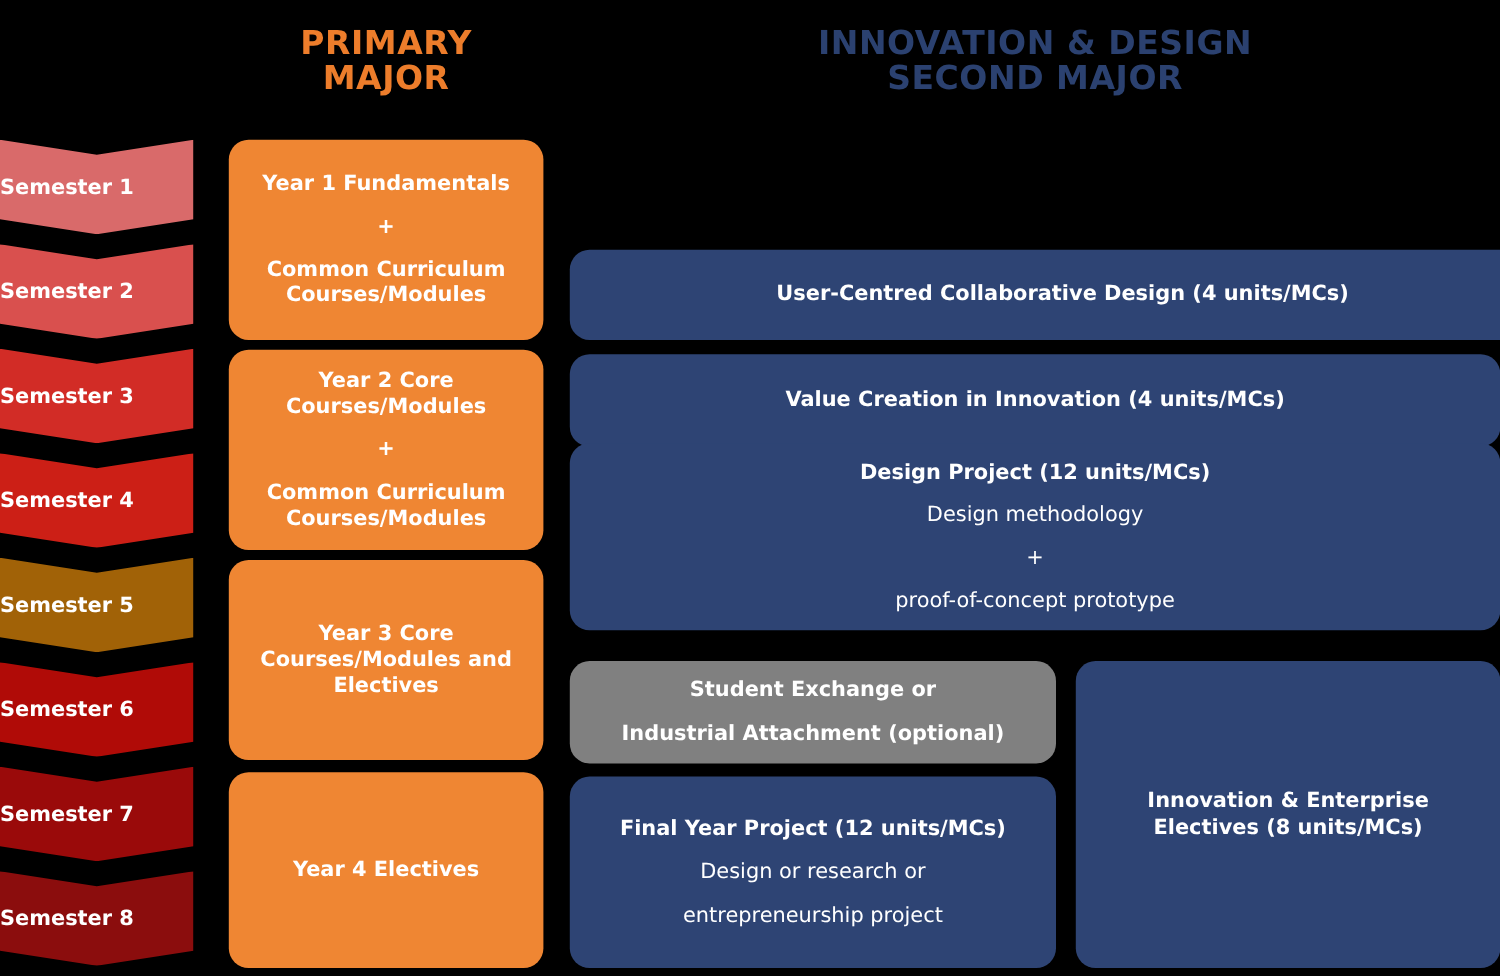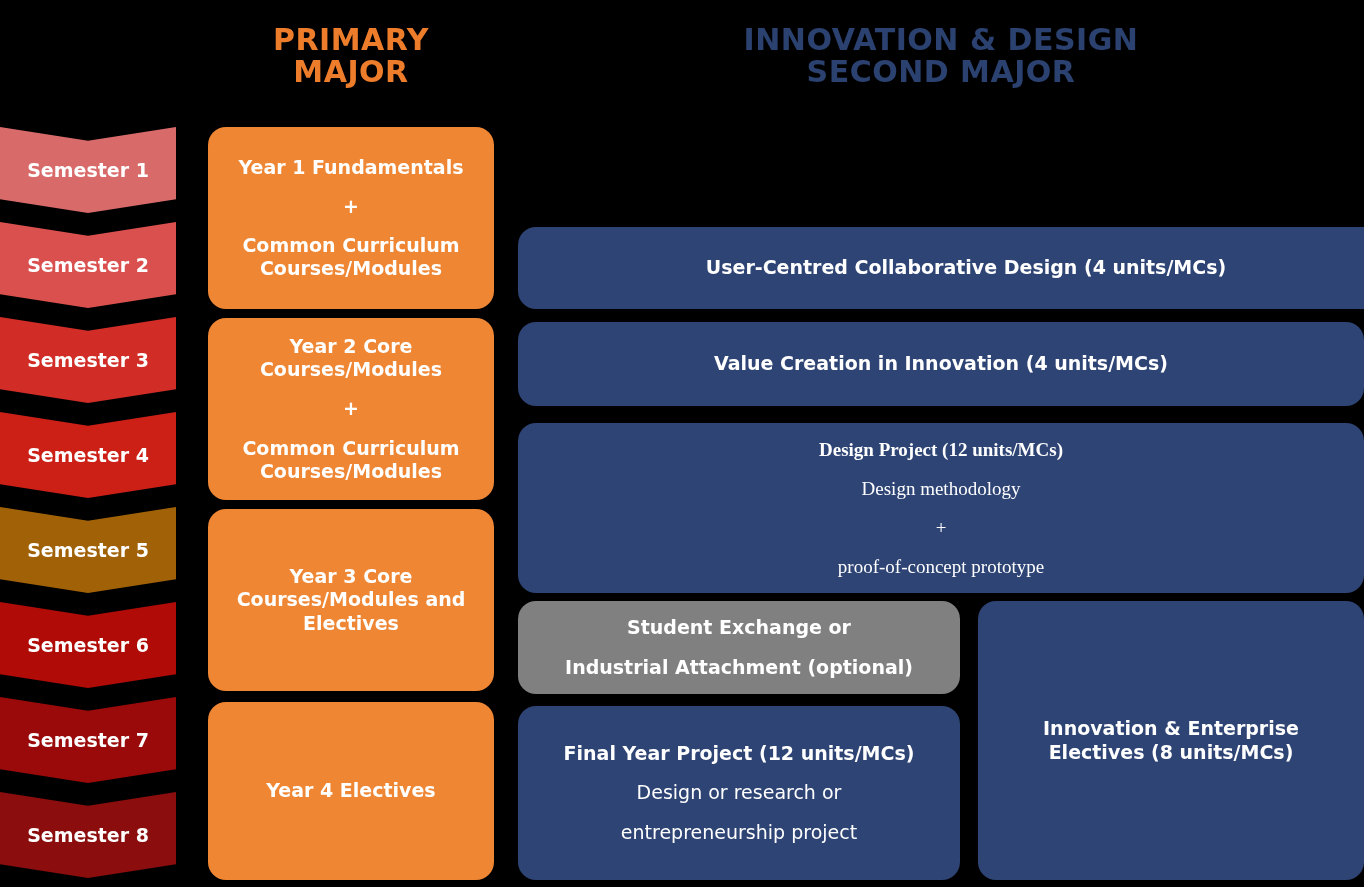--- a/index.html
+++ b/index.html
@@ -50,21 +50,20 @@
     top: 127px;
     width: 176px;
   }
   .chevron {
     position: relative;
     width: 176px;
     height: 86px;
     margin-bottom: 9px;
     display: flex;
     align-items: center;
-    justify-content: center;
     -webkit-clip-path: polygon(0 0, 50% 16%, 100% 0, 100% 84%, 50% 100%, 0 84%);
     clip-path: polygon(0 0, 50% 16%, 100% 0, 100% 84%, 50% 100%, 0 84%);
   }
   .chevron .chev-label {
     color: #ffffff;
     font-size: 19px;
     font-weight: bold;
     text-align: center;
     white-space: nowrap;
   }
@@ -181,21 +180,21 @@
 
 
   <div class="card card-second" style="left:518px; top:227px; width:896px; height:82px;">
     <div class="line-strong">User-Centred Collaborative Design (4 units/MCs)</div>
   </div>
 
   <div class="card card-second" style="left:518px; top:322px; width:846px; height:84px;">
     <div class="line-strong">Value Creation in Innovation (4 units/MCs)</div>
   </div>
 
-  <div class="card card-second" style="left:518px; top:423px; width:846px; height:170px;font-family:Liberation Serif, serif;">
+  <div class="card card-second" style="left:518px; top:403px; width:846px; height:170px;">
     <div class="line-strong">Design Project (12 units/MCs)</div>
     <div class="gap-sm"></div>
     <div class="line-normal">Design methodology</div>
     <div class="gap-sm"></div>
     <div class="line-normal">+</div>
     <div class="gap-sm"></div>
     <div class="line-normal">proof-of-concept prototype</div>
   </div>
 
   <div class="card card-grey" style="left:518px; top:601px; width:442px; height:93px;">

